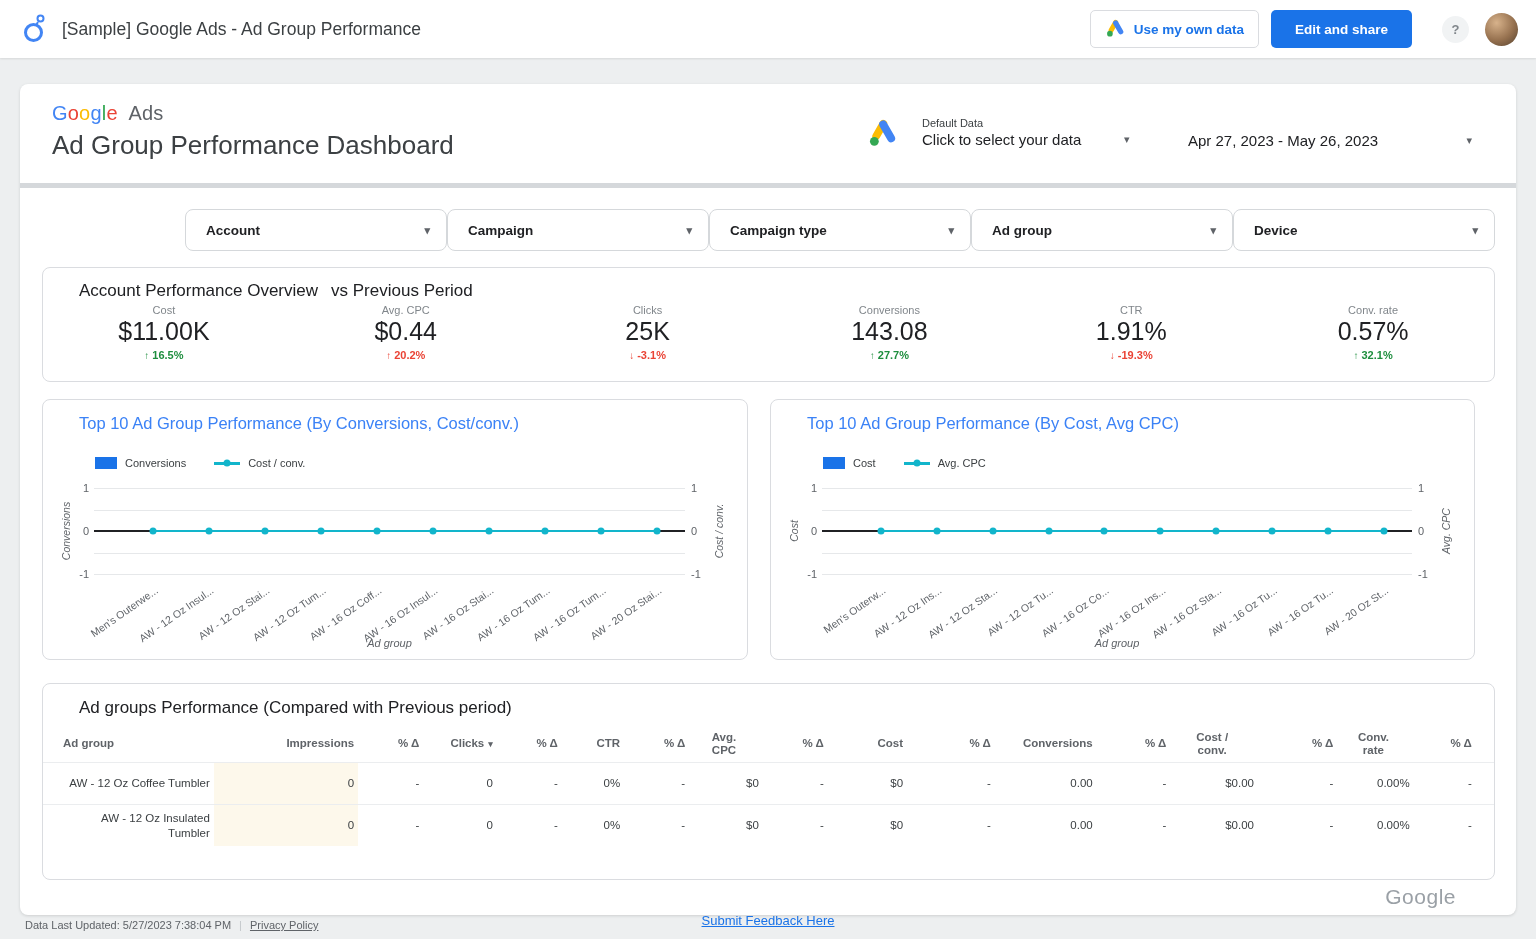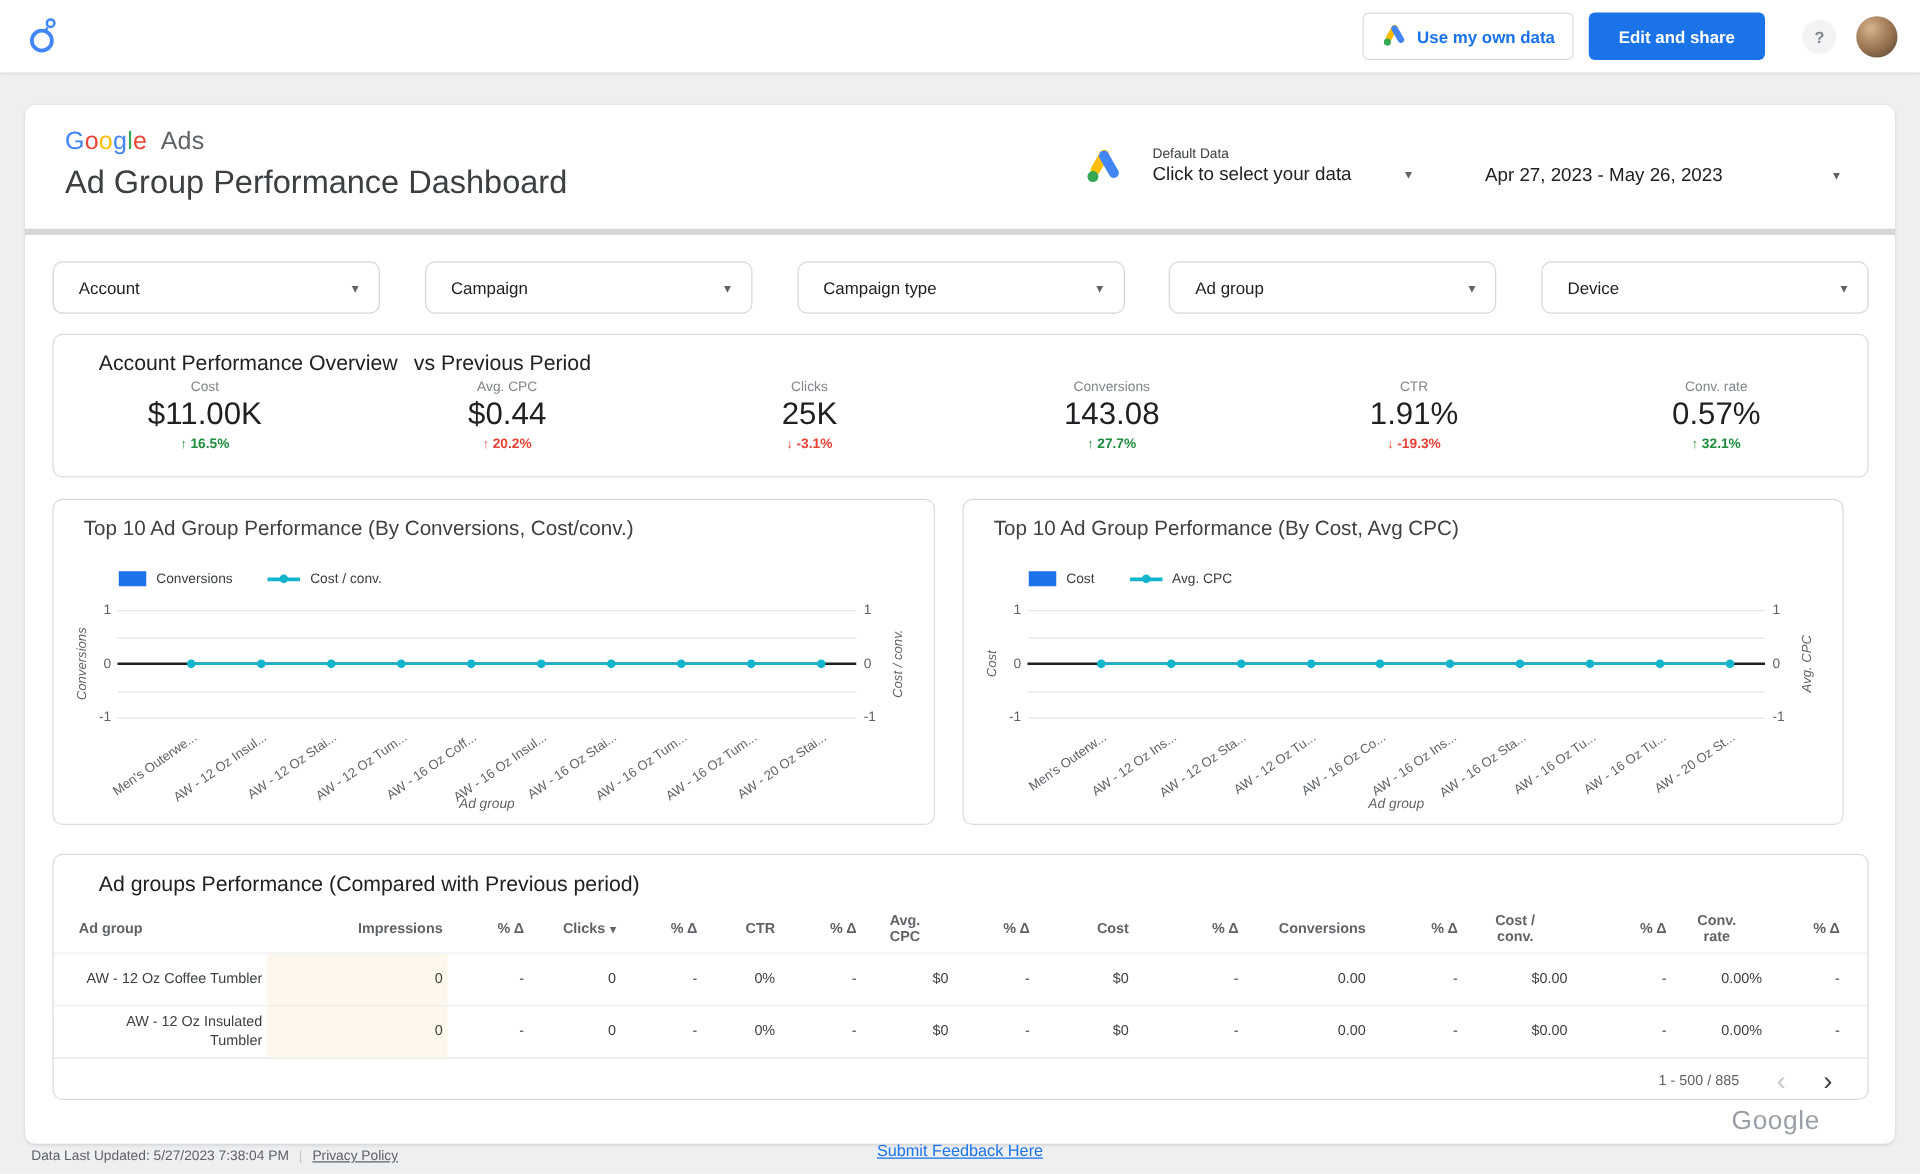--- a/index.html
+++ b/index.html
@@ -34,39 +34,39 @@
   .c-blue{color:#4285f4}.c-red{color:#ea4335}.c-yellow{color:#fbbc04}.c-green{color:#34a853}
   .dash-title{position:absolute;left:32px;top:46px;font-size:26px;font-weight:400;color:#3c4043;}
   .data-source{position:absolute;left:846px;top:33px;width:300px;display:flex;gap:22px;cursor:pointer;}
   .ds-text .ds-name{font-size:11px;color:#3c4043;margin-bottom:2px;}
   .ds-text .ds-hint{font-size:15px;color:#202124;}
   .ds-caret{position:absolute;left:258px;top:16px;font-size:11px;color:#5f6368;}
   .date-range{position:absolute;left:1168px;top:48px;width:272px;font-size:15px;color:#202124;cursor:pointer;}
   .dr-caret{position:absolute;right:-12px;top:2px;font-size:11px;color:#5f6368;}
   .header-divider{position:absolute;top:99px;left:0;right:0;height:5px;background:#d5d8db;}
   
-  .filter-bar{position:absolute;top:125px;left:22px;right:21px;display:flex;justify-content:space-between;}
+  .filter-bar{position:absolute;top:125px;left:22px;right:21px;display:flex;justify-content:flex-end;font-weight:bold;}
   .filter-chip{width:262px;height:42px;background:#fff;border:1px solid #d5d8db;border-radius:8px;
     display:flex;align-items:center;justify-content:space-between;padding:0 16px 0 20px;
     font-size:13.5px;color:#202124;cursor:pointer;}
   .caret{font-size:11px;color:#5f6368;}
   
   .overview-card{position:absolute;top:183px;left:22px;right:21px;height:115px;border:1px solid #dadce0;border-radius:8px;background:#fff;}
   .overview-title{padding:13px 0 0 36px;font-size:17px;color:#202124;}
   .ovr-sub{margin-left:13px;}
   .metrics-row{display:grid;grid-template-columns:repeat(6,1fr);margin-top:3px;}
   .m-label{font-size:11px;color:#80868b;text-align:center;}
   .m-value{font-size:25px;color:#202124;text-align:center;margin-top:1px;}
   .m-delta{font-size:11px;text-align:center;margin-top:3px;font-weight:bold;}
   .m-arrow{font-size:10px;margin-right:3px;}
   
   .chart-card{position:absolute;top:315px;height:261px;background:#fff;border:1px solid #dadce0;border-radius:8px;}
   .chart-left{left:22px;width:706px;}
   .chart-right{left:750px;width:705px;}
-  .chart-title{position:absolute;left:24px;top:14px;font-size:16.5px;color:#404040;white-space:nowrap;}
+  .chart-title{position:absolute;left:36px;top:14px;font-size:16.5px;color:#3b82f6;white-space:nowrap;}
   .legend{position:absolute;left:52px;top:57px;display:flex;align-items:center;gap:28px;}
   .legend-item{display:flex;align-items:center;gap:8px;font-size:11px;color:#3c4043;}
   .sw-bar{width:22px;height:12px;display:inline-block;}
   .sw-line{width:26px;height:3px;display:inline-block;position:relative;}
   .sw-dot{position:absolute;width:7px;height:7px;border-radius:50%;left:50%;top:50%;transform:translate(-50%,-50%);}
   .plot{position:absolute;left:51px;right:62px;top:88px;height:86px;}
   .gridline{position:absolute;left:0;right:0;height:1px;background:#e6e8ea;}
   .zero-line{position:absolute;left:0;right:0;height:2px;background:#202124;margin-top:-1px;}
   .series-line{position:absolute;height:2px;z-index:2;}
   .dot{position:absolute;width:7px;height:7px;border-radius:50%;top:50%;transform:translate(-50%,-50%);z-index:3;}
@@ -117,20 +117,21 @@
 <body>
 
 <div class="app-bar">
   <span class="ls-icon">
     <svg width="26" height="32" viewBox="0 0 26 32">
       <circle cx="11.5" cy="19.5" r="8" fill="none" stroke="#4285f4" stroke-width="3"></circle>
       <circle cx="18.5" cy="5.5" r="3" fill="none" stroke="#4285f4" stroke-width="2"></circle>
       <line x1="16" y1="9" x2="14.5" y2="11.5" stroke="#4285f4" stroke-width="2"></line>
     </svg>
   </span>
+  <div class="app-title">[Sample] Google Ads - Ad Group Performance</div>
   <div class="app-actions">
     <button class="btn-outline">
       <span>
         <svg width="21" height="20" viewBox="0 0 24 24">
           <rect x="6.5" y="1.5" width="6" height="17" rx="3" fill="#fbbc04" transform="rotate(30 9.5 10)"></rect>
           <rect x="12" y="2" width="6.2" height="18.5" rx="3.1" fill="#4285f4" transform="rotate(-30 15 11)"></rect>
           <circle cx="5.3" cy="18.8" r="3.4" fill="#34a853"></circle>
         </svg>
       </span>
       <span>Use my own data</span>
@@ -407,25 +408,20 @@
           <div class="td">$0</div>
           <div class="td">-</div>
           <div class="td">0.00</div>
           <div class="td">-</div>
           <div class="td">$0.00</div>
           <div class="td">-</div>
           <div class="td">0.00%</div>
           <div class="td">-</div>
         </div>
       </div>
-    <div class="pagination">
-      <span class="page-info">1 - 500 / 885</span>
-      <span class="pg prev">‹</span>
-      <span class="pg next">›</span>
-    </div>
   </div>
 
   <div class="canvas-footer">
     <a class="feedback">Submit Feedback Here</a>
     <span class="google-mark">Google</span>
   </div>
 </div>
 
 <div class="page-footer">
   <span>Data Last Updated: 5/27/2023 7:38:04 PM</span>

